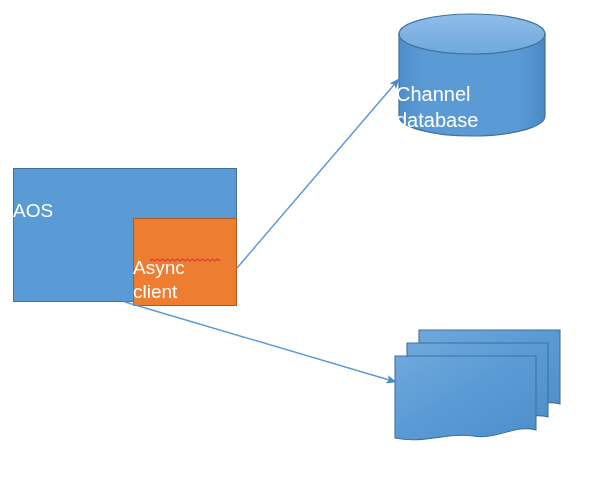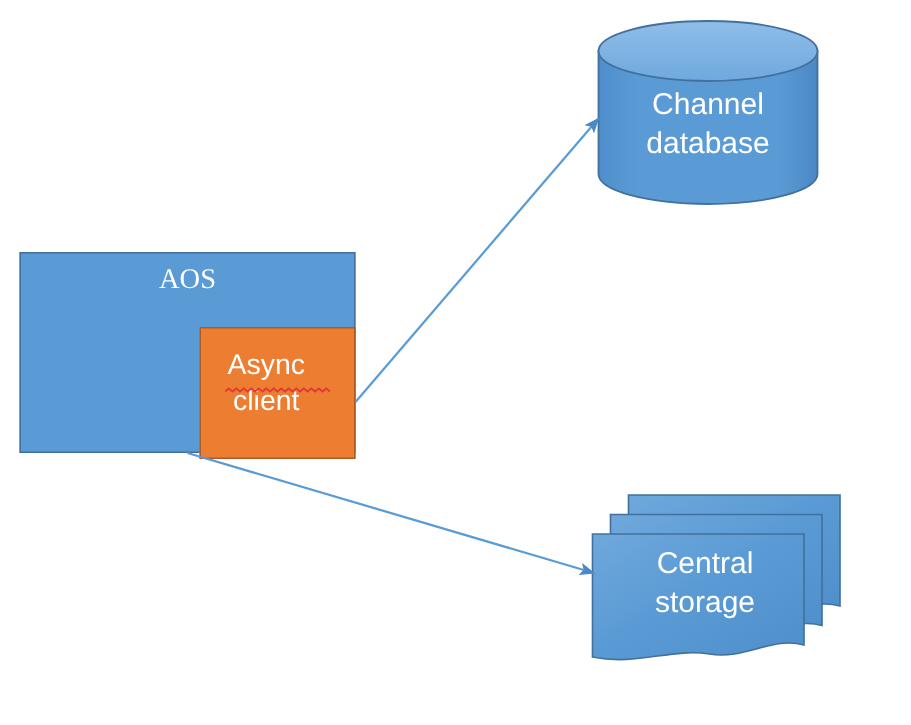--- a/index.html
+++ b/index.html
@@ -15,44 +15,44 @@
     position: relative;
     width: 607px;
     height: 483px;
     background: #ffffff;
     overflow: hidden;
   }
   .node-label {
     position: absolute;
     color: #ffffff;
     font-family: "Liberation Sans", sans-serif;
-    text-align: center;
+    text-align: left;
     line-height: 1.28;
     white-space: pre-line;
     pointer-events: none;
     user-select: none;
+    margin-top: 24px;
   }
 
   
   #aos-box {
     position: absolute;
     left: 13px;
     top: 168px;
     width: 224px;
     height: 134px;
     background: #5B9BD5;
     border: 1px solid #41719C;
     box-sizing: border-box;
   }
   #aos-label {
     left: 13px;
     top: 175px;
     width: 224px;
     font-size: 19px;
-    font-family: Liberation Serif, serif;
   }
 
   
   #async-box {
     position: absolute;
     left: 133px;
     top: 218px;
     width: 104px;
     height: 88px;
     background: #ED7D31;
@@ -173,22 +173,20 @@
                C134,83 116,99 92,95
                C66,91 44,103 14,97 Z" fill="url(#docGrad)" stroke="#41719C" stroke-width="1.1"></path>
     </g>
 
     <g>
       <path d="M2,28 L143,28 L143,102
                C122,96 104,112 80,108
                C54,104 32,116 2,110 Z" fill="url(#docGrad)" stroke="#41719C" stroke-width="1.1"></path>
     </g>
   </svg>
-  <div class="node-label" id="storage-label">Central
-storage</div>
 
   <svg id="connectors" viewBox="0 0 607 483">
     <defs>
       <marker id="arrowEnd" markerWidth="8" markerHeight="8" refX="6.4" refY="3" orient="auto" markerUnits="strokeWidth">
         <path d="M0,0.2 L7,3 L0,5.8 L1.6,3 Z" fill="#4A8AC4"></path>
       </marker>
     </defs>
     <line x1="237" y1="268" x2="399" y2="79" stroke="#5B9BD5" stroke-width="1.5" marker-end="url(#arrowEnd)"></line>
     <line x1="125" y1="302" x2="396" y2="382" stroke="#5B9BD5" stroke-width="1.5" marker-end="url(#arrowEnd)"></line>
   </svg>

